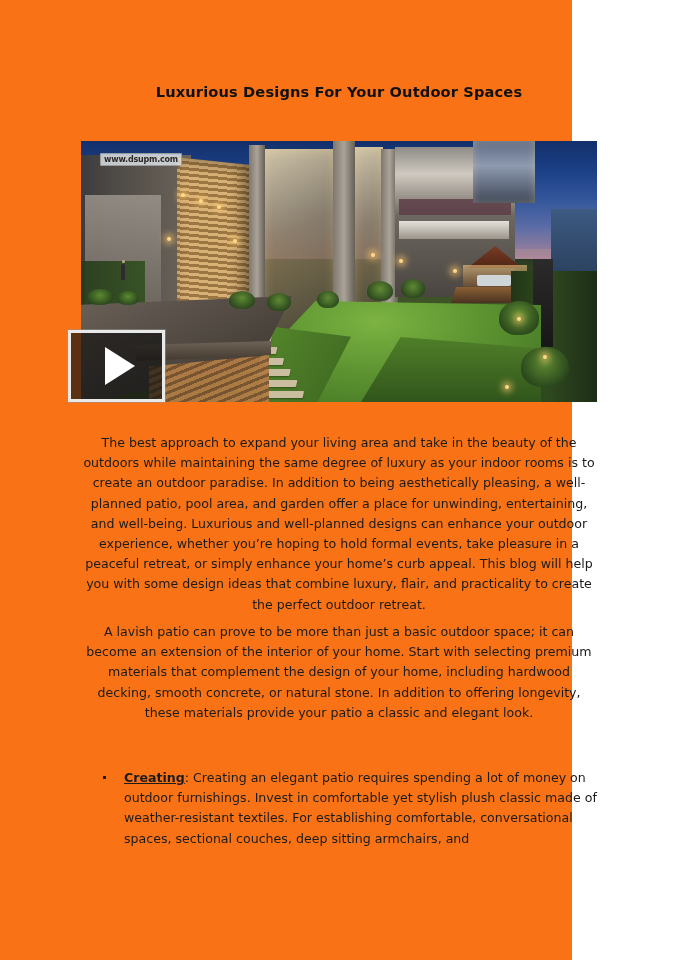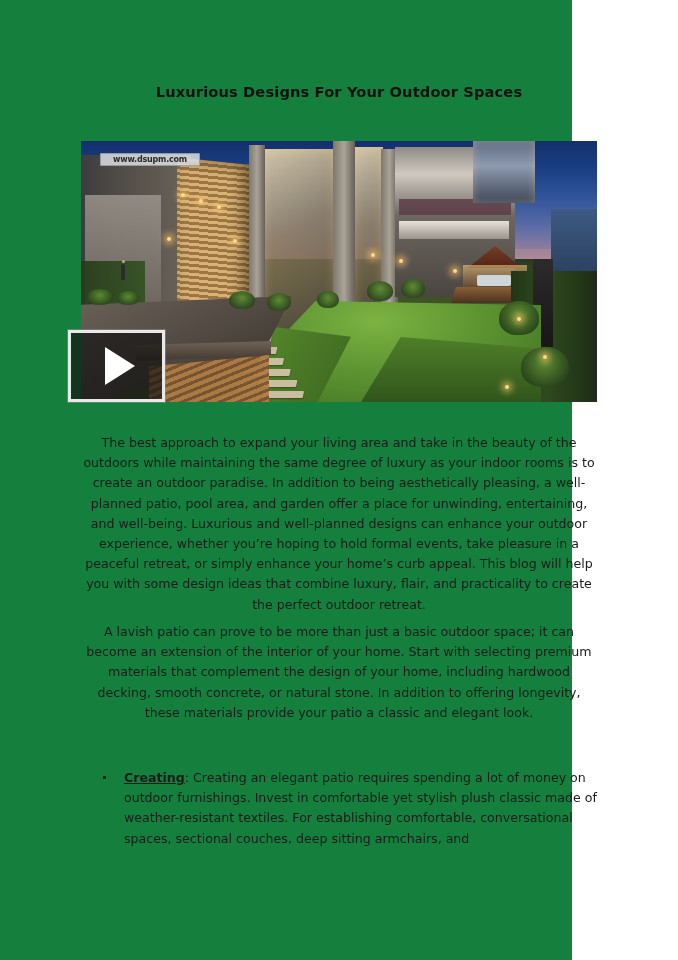--- a/index.html
+++ b/index.html
@@ -16,21 +16,21 @@
     font-family: "DejaVu Sans", "Liberation Sans", sans-serif;
     color: #1a1a1a;
     -webkit-font-smoothing: antialiased;
   }
 
   .page {
     position: absolute;
     left: 0; top: 0;
     width: 572px;
     height: 960px;
-    background: #15803d;
+    background: #f97316;
   }
 
   
   .doc-title {
     position: absolute;
     left: 81px;
     top: 82px;
     width: 516px;
     text-align: center;
     font-size: 14.6px;
@@ -315,21 +315,21 @@
     width: 3px; height: 3px;
     border-radius: 50%;
     background: #c9a78a;
   }
 
   
   .watermark {
     position: absolute;
     left: 19px;
     top: 12px;
-    padding: 1px 12px;
+    padding: 1px 3px;
     font-family: "DejaVu Sans", "Liberation Sans", sans-serif;
     font-size: 8px;
     font-weight: bold;
     letter-spacing: -0.2px;
     color: #2a2a2a;
     background: rgba(225,228,232,0.82);
     border: 1px solid rgba(120,125,130,0.6);
     border-radius: 1px;
     white-space: nowrap;
   }

